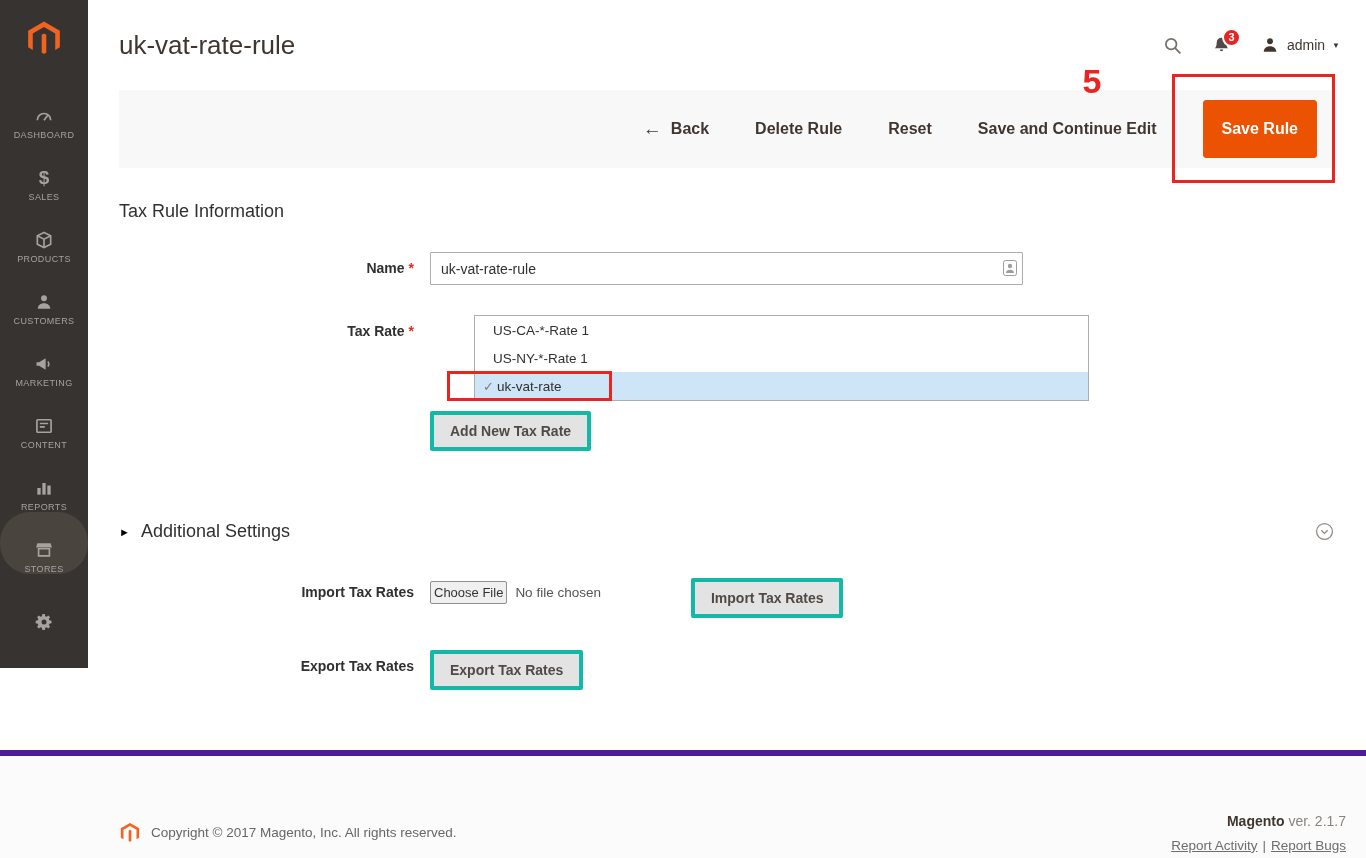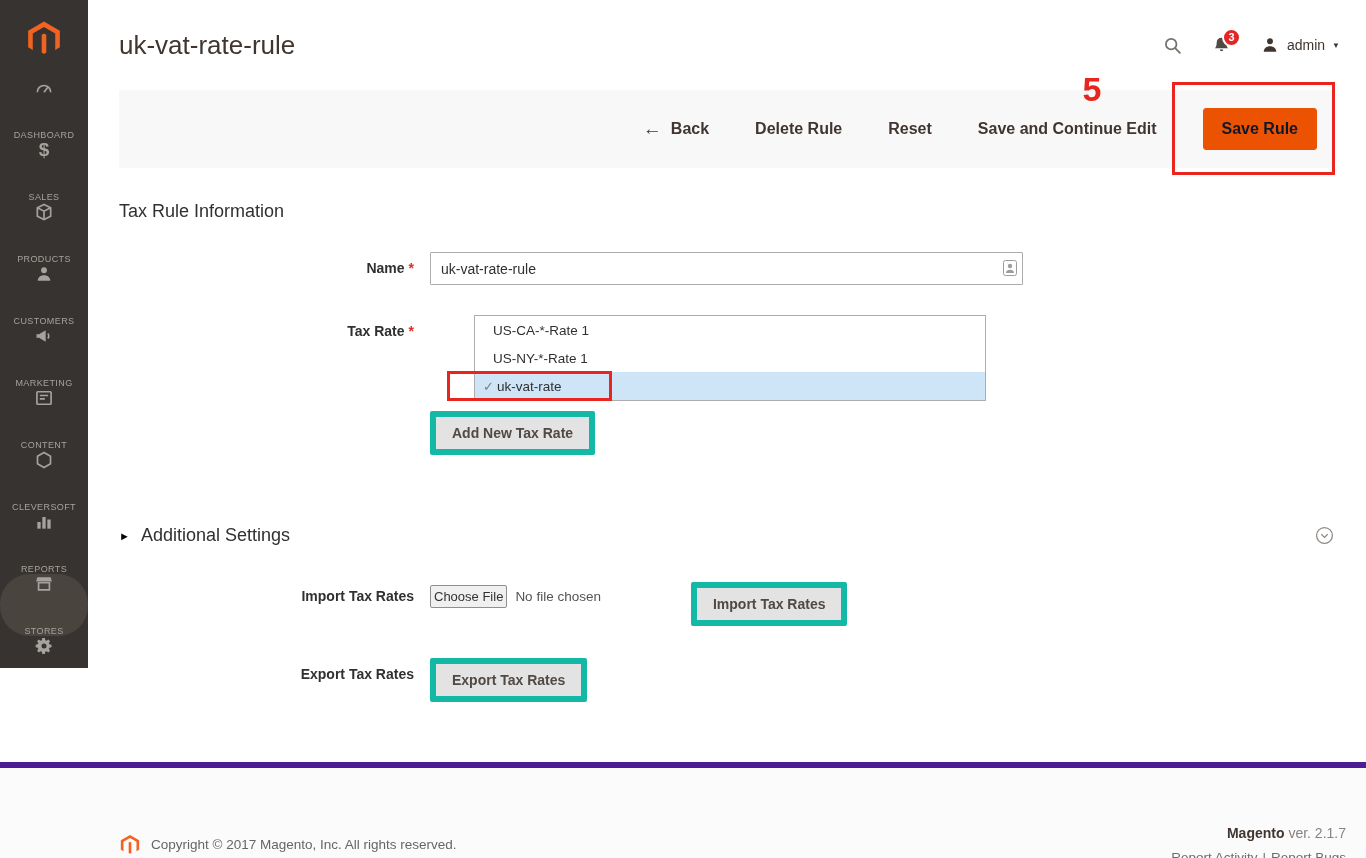--- a/index.html
+++ b/index.html
@@ -20,21 +20,21 @@
     overflow: hidden;
     z-index: 5;
   }
   .logo-wrap {
     height: 78px; display: flex; align-items: center; justify-content: center;
     cursor: pointer;
   }
   .logo-wrap svg { width: 38px; height: 38px; fill: #f26322; }
   .nav-item {
     height: 62px;
-    display: flex; flex-direction: column; align-items: center; justify-content: space-between;
+    display: flex; flex-direction: column; align-items: center; justify-content: flex-end;
     gap: 4px;
     color: #a6a29e;
     cursor: pointer;
   }
   .nav-item.active { background: #4a443e; border-radius: 30px; }
   .nav-item svg { width: 20px; height: 20px; }
   .nav-item .dollar { font-size: 19px; font-weight: bold; line-height: 20px; }
   .nav-label {
     font-size: 9px; letter-spacing: .4px; text-transform: uppercase;
     text-align: center; line-height: 10px;
@@ -82,22 +82,22 @@
     font-size: 16px; font-weight: 600; color: #41362f;
     background: none; border: none; cursor: pointer;
     font-family: inherit;
     display: inline-flex; align-items: center; gap: 9px;
     white-space: nowrap;
   }
   .back-arrow { font-size: 19px; line-height: 16px; }
   .save-wrap { position: relative; }
   .save-btn {
     background: #eb5202; border: 1px solid #eb5202; border-radius: 3px;
-    color: #0f172a; font-size: 16px; font-weight: 600; font-family: inherit;
-    padding: 11px 18px; cursor: pointer; white-space: nowrap;
+    color: #ffffff; font-size: 16px; font-weight: 600; font-family: inherit;
+    padding: 19px 18px; cursor: pointer; white-space: nowrap;
   }
   .save-annotation {
     position: absolute; left: -31px; right: -18px; top: -26px; bottom: -25px;
     border: 3px solid #e8251f; pointer-events: none;
   }
   .step-number {
     position: absolute; left: -120px; top: -38px;
     color: #e8251f; font-size: 34px; font-weight: bold;
     pointer-events: none;
   }
@@ -127,38 +127,38 @@
   .text-input {
     width: 100%; height: 33px;
     border: 1px solid #adadad; border-radius: 1px;
     font-size: 14px; color: #303030; font-family: inherit;
     padding: 0 30px 0 10px;
     background: #fff;
   }
   .input-addon { position: absolute; right: 6px; top: 8px; pointer-events: none; }
 
   .multiselect {
-    width: 512px; border: 1px solid #adadad; background: #fff;
+    width: 615px; border: 1px solid #adadad; background: #fff;
   }
   .option {
     height: 28px; display: flex; align-items: center;
     padding-left: 18px;
     font-size: 13.5px; color: #303030;
     cursor: pointer; position: relative;
   }
   .option.selected { background: #cde5f7; padding-left: 8px; }
   .check { color: #7c7c7c; margin-right: 3px; font-size: 13px; }
   .option-annotation {
     position: absolute; left: -28px; top: -1px;
     width: 165px; height: 30px;
     border: 3px solid #e8251f; pointer-events: none;
   }
 
   .btn-secondary {
-    background: #e3e3e3; border: 6px solid #14b8a6; border-radius: 2px;
+    background: #e3e3e3; border: 4px solid #14b8a6; border-radius: 2px;
     color: #514943; font-size: 14px; font-weight: 600; font-family: inherit;
     padding: 8px 16px; cursor: pointer; white-space: nowrap;
   }
 
   .collapsible {
     margin-top: 70px;
     display: flex; align-items: center;
     font-size: 18px; color: #303030;
     cursor: pointer;
   }
@@ -236,26 +236,20 @@
         <path d="M16.5 9a4.2 4.2 0 0 1 0 6" stroke="currentColor" stroke-width="2" fill="none"></path>
       </svg>
     <span class="nav-label">MARKETING</span>
   </div>
   <div class="nav-item">
     <svg viewBox="0 0 24 24" fill="none" stroke="currentColor" stroke-width="2">
         <rect x="3.5" y="4.5" width="17" height="15" rx="1"></rect>
         <path d="M7 9h10M7 13h6"></path>
       </svg>
     <span class="nav-label">CONTENT</span>
-  </div>
-  <div class="nav-item">
-    <svg viewBox="0 0 24 24" fill="none" stroke="currentColor" stroke-width="2">
-        <path d="M12 3l7.8 4.5v9L12 21l-7.8-4.5v-9z"></path>
-      </svg>
-    <span class="nav-label">CLEVERSOFT</span>
   </div>
   <div class="nav-item">
     <svg viewBox="0 0 24 24" fill="currentColor">
         <rect x="4" y="12" width="4" height="8"></rect>
         <rect x="10" y="6" width="4" height="14"></rect>
         <rect x="16" y="9" width="4" height="11"></rect>
       </svg>
     <span class="nav-label">REPORTS</span>
   </div>
   <div class="nav-item active">

